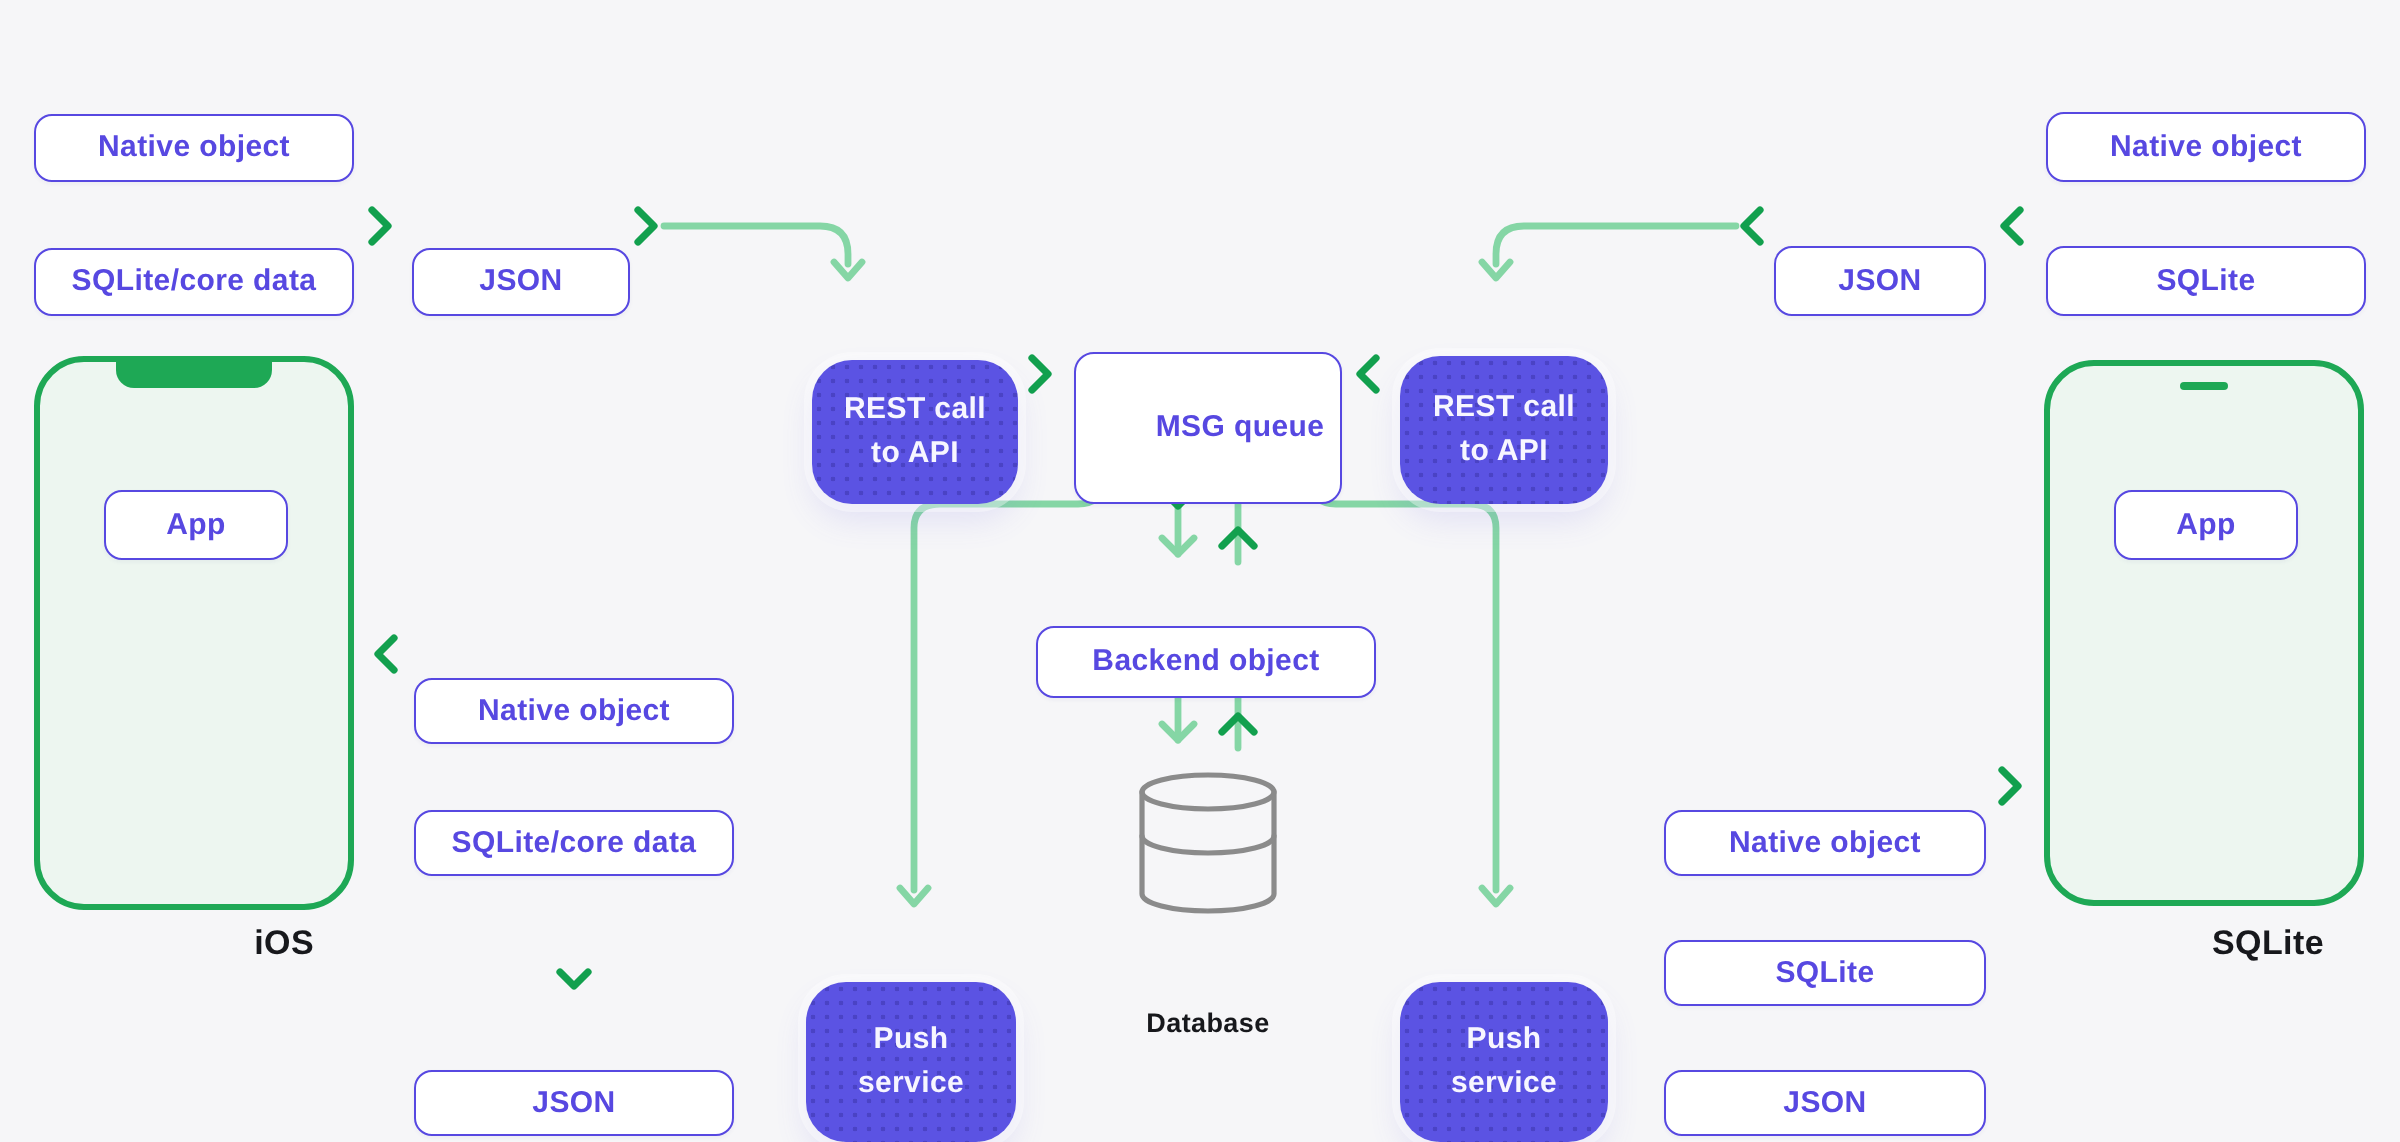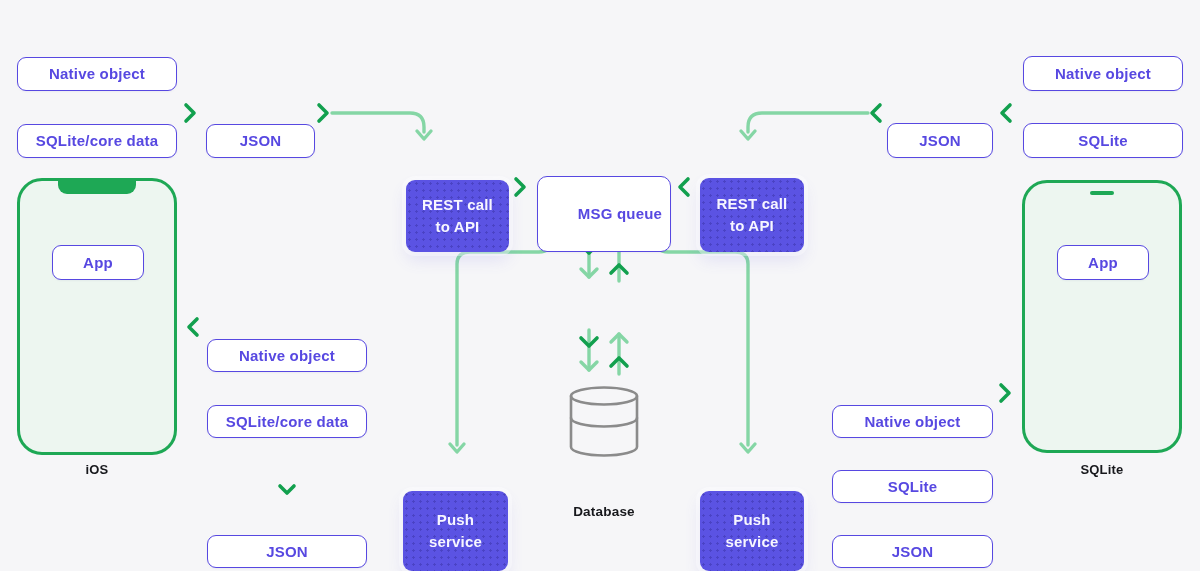--- a/index.html
+++ b/index.html
@@ -23,41 +23,41 @@
     box-sizing:border-box;background:#ffffff;border:1.8px solid var(--purple-outline);
     border-radius:9px;color:var(--purple-outline);font-weight:700;font-size:15px;
     letter-spacing:.2px;text-align:center;line-height:1.2;
     box-shadow:0 1px 2px rgba(40,30,120,.05);
     margin-top:28px;
   }
   .node.filled{
     background-color:var(--purple-fill);
     background-image:radial-gradient(rgba(28,18,110,.26) 1.1px,transparent 1.3px);
     background-size:7px 7px;
-    border:none;color:#f7f6ff;border-radius:9px;line-height:1.45;
+    border:none;color:#f7f6ff;border-radius:20px;line-height:1.45;
     box-shadow:0 0 0 4px rgba(255,255,255,.38),0 8px 16px rgba(108,98,226,.14);
   }
   .node.center-box{border-radius:10px;}
 
   .device{
     position:absolute;box-sizing:border-box;background:var(--device-fill);
     border:3.8px solid var(--device-green);border-radius:25px;
   }
   .notch{
     position:absolute;left:50%;top:0;transform:translateX(-50%);
     width:78px;height:13px;background:var(--device-green);
     border-radius:0 0 9px 9px;
   }
   .speaker{
     position:absolute;left:50%;top:8px;transform:translateX(-50%);
     width:24px;height:4px;background:var(--device-green);border-radius:2px;
   }
   .device-label{
-    position:absolute;color:var(--label-dark);font-weight:700;font-size:13px;
-    text-align:center;letter-spacing:.2px;
+    position:absolute;color:var(--label-dark);font-weight:700;font-size:17px;
+    text-align:right;letter-spacing:.2px;
   }
   .db-label{
     position:absolute;color:var(--label-dark);font-weight:700;font-size:13.5px;
     text-align:center;letter-spacing:.2px;margin-top:36px;
   }
 
   
   .gdark{stroke:var(--green-dark);stroke-width:3.6;fill:none;stroke-linecap:round;stroke-linejoin:round;}
   .glight{stroke:var(--green-light);stroke-width:3.4;fill:none;stroke-linecap:round;stroke-linejoin:round;}
   .gdash{stroke:var(--green-dark);stroke-width:3.4;fill:none;stroke-linecap:round;stroke-dasharray:7 6.5;}
@@ -160,20 +160,21 @@
   <div class="node" style="left:17px;top:96px;width:160px;height:34px;">SQLite/core data</div>
   <div class="node" style="left:206px;top:96px;width:109px;height:34px;">JSON</div>
 
   <div class="node" style="left:1023px;top:28px;width:160px;height:35px;">Native object</div>
   <div class="node" style="left:1023px;top:95px;width:160px;height:35px;">SQLite</div>
   <div class="node" style="left:887px;top:95px;width:106px;height:35px;">JSON</div>
 
   <div class="node filled" style="left:406px;top:152px;width:103px;height:72px;padding:0 14px;">REST call to API</div>
   <div class="node center-box" style="left:537px;top:148px;width:134px;height:76px;padding-left:32px;">MSG queue</div>
   <div class="node filled" style="left:700px;top:150px;width:104px;height:74px;padding:0 14px;">REST call to API</div>
+  <div class="node" style="left:518px;top:285px;width:170px;height:36px;">Backend object</div>
 
   <div class="db-label" style="left:554px;top:468px;width:100px;">Database</div>
 
   <div class="node filled" style="left:403px;top:463px;width:105px;height:80px;padding:0 18px;">Push service</div>
   <div class="node filled" style="left:700px;top:463px;width:104px;height:80px;padding:0 18px;">Push service</div>
 
   <div class="node" style="left:207px;top:311px;width:160px;height:33px;">Native object</div>
   <div class="node" style="left:207px;top:377px;width:160px;height:33px;">SQLite/core data</div>
   <div class="node" style="left:207px;top:507px;width:160px;height:33px;">JSON</div>
 

